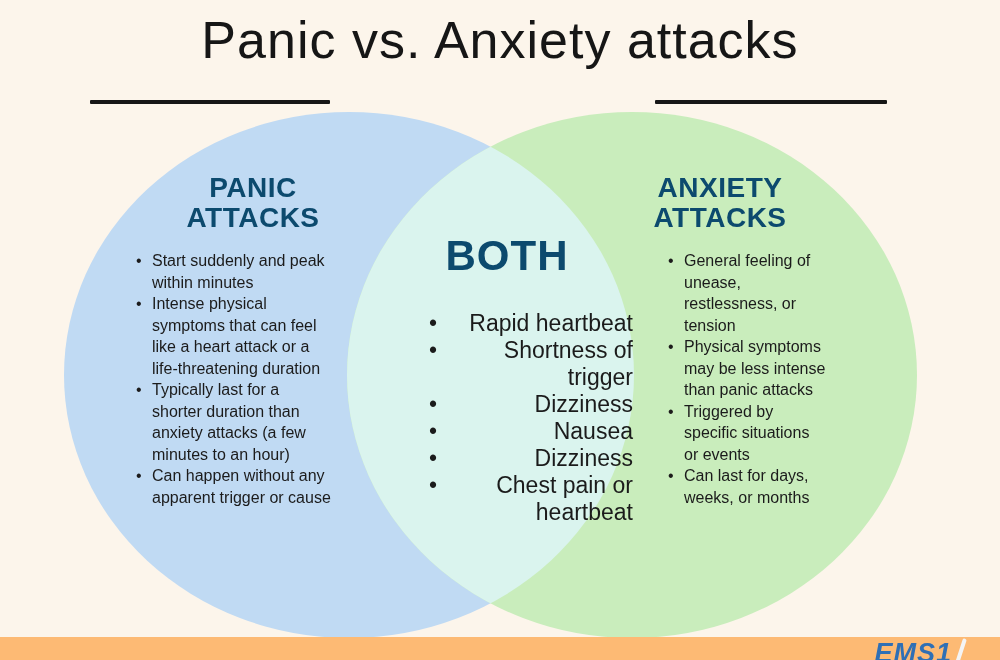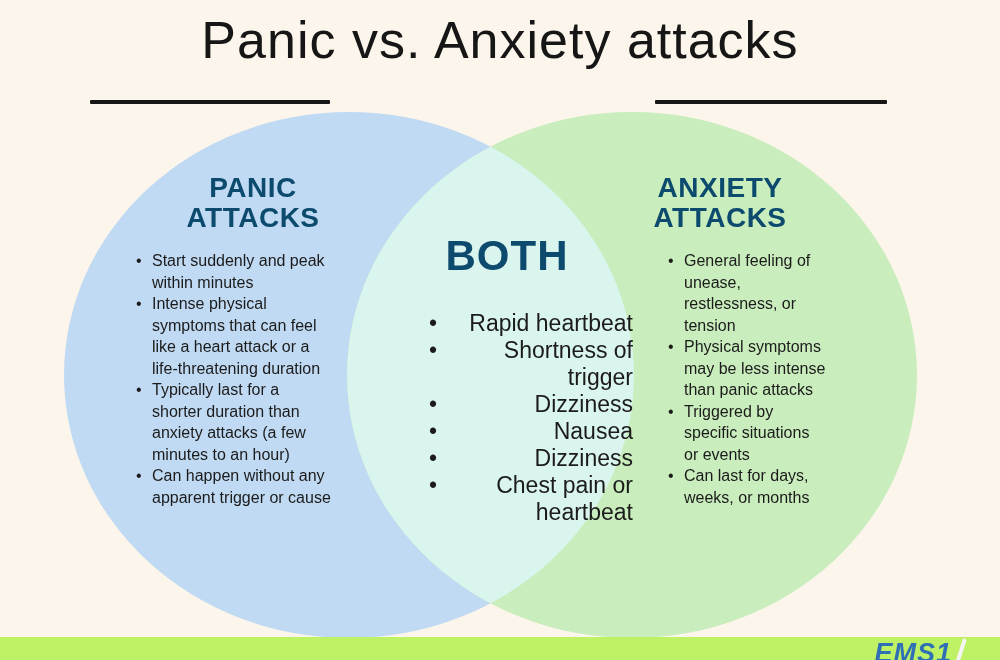--- a/index.html
+++ b/index.html
@@ -51,21 +51,21 @@
     content: "\2022";
     position: absolute; left: 1px; top: 0;
   }
   .panic-list   { left: 129px; top: 244px; width: 242px; font-size: 16px; line-height: 21.5px; }
   .anxiety-list { left: 661px; top: 244px; width: 225px; font-size: 16px; line-height: 21.5px; }
   .both-list    { left: 422px; top: 304px; width: 205px; font-size: 23px; line-height: 27px; text-align: right; }
   .both-list li { padding-left: 19px; }
 
   .footer-bar {
     position: absolute; left: 0; bottom: 0; width: 1000px; height: 23px;
-    background: #bef264; overflow: hidden;
+    background: #fdba74; overflow: hidden;
   }
   .logo {
     position: absolute; right: 48px; top: 3px;
     font-size: 27px; font-weight: 700; font-style: italic;
     letter-spacing: 1px;
     color: #2F6FB5;
     line-height: 27px;
   }
   .logo-slash {
     position: absolute; right: 38px; top: 1px;

